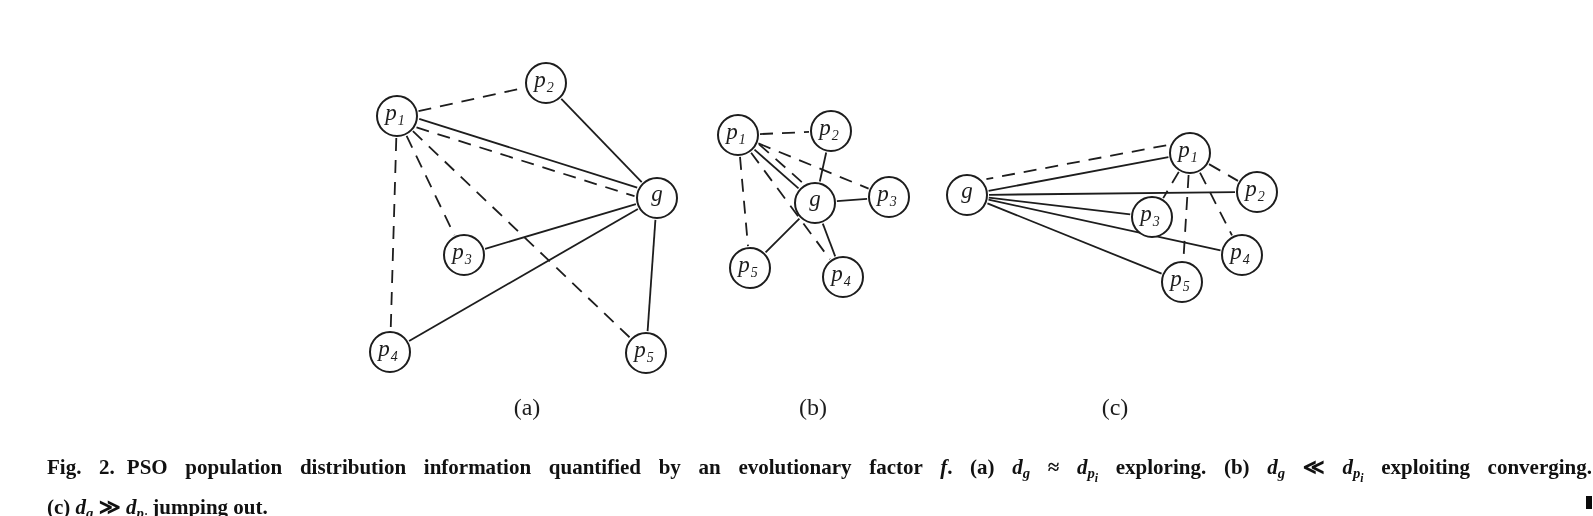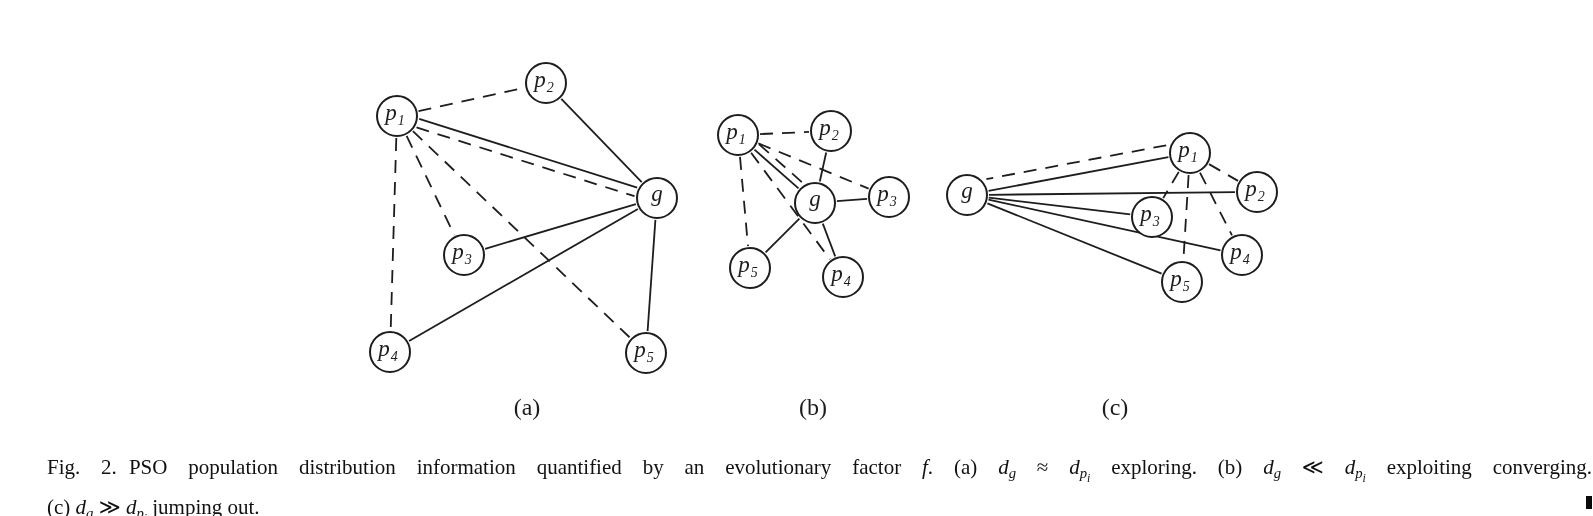--- a/index.html
+++ b/index.html
@@ -31,21 +31,21 @@
 
   .caption {
     position: absolute;
     left: 47px;
     top: 453px;
     width: 1545px;
     font-size: 21px;
     line-height: 28px;
     color: #111111;
   }
-  .cap-line { margin: 0; padding: 0; }
+  .cap-line { margin: 0; padding: 0; font-weight: bold; }
   .cap-justify { text-align: justify; text-align-last: justify; text-justify: inter-word; }
   .cap-gap { display: inline-block; height: 1px; }
   .mvar i { font-style: italic; }
   .msub { font-size: 0.70em; vertical-align: -0.28em; }
   .mss  { font-size: 0.80em; vertical-align: -0.30em; }
   .artifact {
     position: absolute;
     left: 1586px; top: 496px;
     width: 6px; height: 13px;
     background: #0a0a0a;

